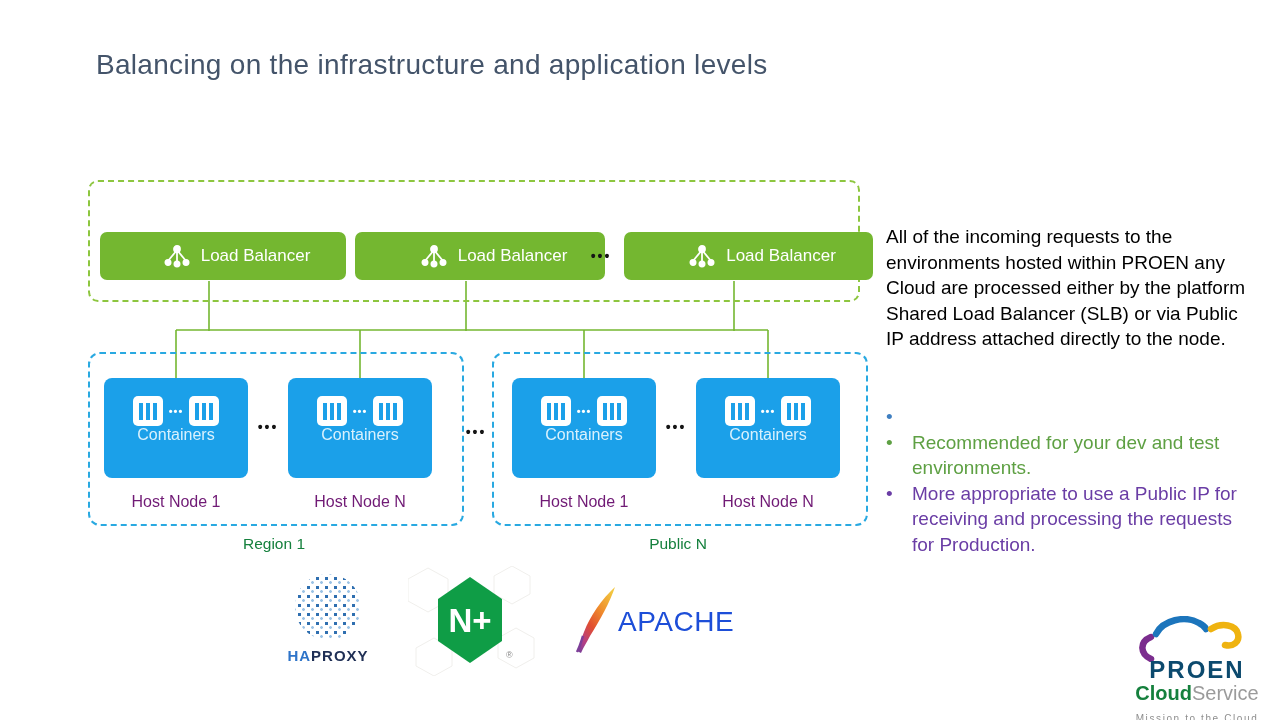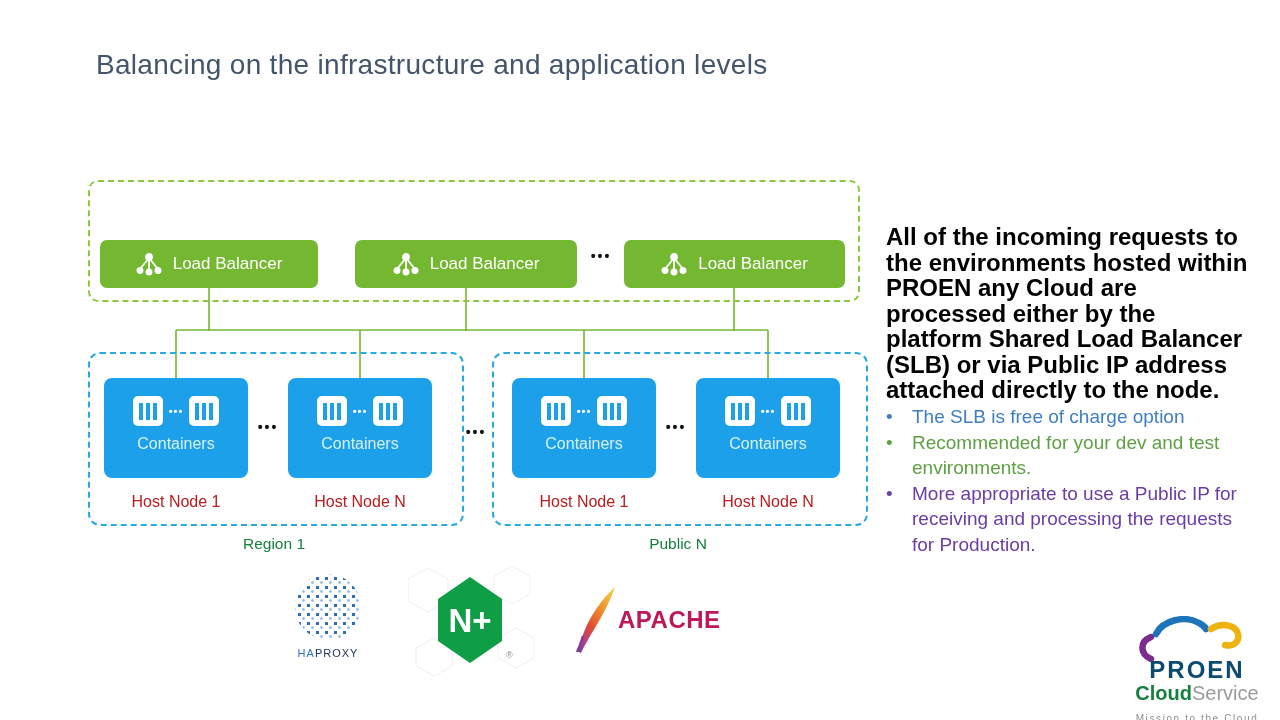--- a/index.html
+++ b/index.html
@@ -10,63 +10,63 @@
   
   .page-title{left:96px;top:49px;font-size:28px;color:#44546a;letter-spacing:.3px;}
 
   
   .slb-heading{left:88px;top:137px;width:772px;text-align:center;font-size:17px;
                font-weight:600;color:#3d3d3d;}
   .slb-box{left:88px;top:180px;width:768px;height:118px;border:2px dashed #8dc63f;border-radius:10px;}
   .feature-list{left:88px;top:198px;width:772px;text-align:center;font-size:15px;color:#3f3f3f;}
   .fdot{color:#74b730;margin:0 9px;font-size:14px;}
 
-  .lb-btn{top:240px;height:48px;background:#74b730;border-radius:7px;display:flex;
-          align-items:center;justify-content:center;gap:11px;color:#ffffff;font-size:17px;}
+  .lb-btn{top:232px;height:48px;background:#74b730;border-radius:7px;display:flex;
+          align-items:center;justify-content:center;gap:11px;color:#ffffff;font-size:17px;padding-left:28px;}
   .lb-btn svg{display:block;}
   .dots{color:#151515;font-size:14px;font-weight:bold;letter-spacing:2px;display:flex;
         align-items:center;justify-content:center;}
 
   .region-box{top:352px;width:372px;height:170px;border:2px dashed #29a9e1;border-radius:12px;}
   .container-box{top:378px;width:144px;height:100px;background:#1ba0e9;border-radius:8px;
                  display:flex;flex-direction:column;align-items:center;}
   .icon-row{margin-top:18px;display:flex;align-items:center;gap:6px;}
   .crate{width:30px;height:30px;background:#ffffff;border-radius:5px;display:flex;
          align-items:center;justify-content:center;gap:3px;}
   .crate i{display:block;width:4px;height:17px;background:#1ba0e9;}
   .wdots{color:#ffffff;font-size:11px;font-weight:bold;letter-spacing:1px;}
-  .cont-label{margin-top:9px;font-size:16px;color:#d9f1fd;}
-
-  .host-label{top:493px;width:144px;text-align:center;font-size:16px;color:#b91c1c;}
+  .cont-label{font-size:16px;color:#d9f1fd;}
+
+  .host-label{top:493px;width:144px;text-align:center;font-size:16px;color:#701a75;}
   .region-label{top:535px;width:372px;text-align:center;font-size:15.5px;color:#15803d;}
 
   
-  .side-par{left:886px;top:224px;width:368px;font-size:24px;line-height:25.5px;color:#000000;font-weight:bold;}
+  .side-par{left:886px;top:224px;width:368px;font-size:19px;line-height:25.5px;color:#000000;}
   .bullet-list{left:886px;top:404px;width:372px;}
   .bullet{display:flex;font-size:19px;line-height:25.5px;}
   .bdot{width:26px;flex:0 0 26px;}
 
   
   .haproxy{left:276px;top:574px;width:104px;text-align:center;}
   .ha-sphere{width:66px;height:66px;margin:0 auto;border-radius:50%;
      background-image:
        radial-gradient(circle, #2f6fb0 1.6px, transparent 1.8px),
        radial-gradient(circle, #9cc3e5 1.3px, transparent 1.5px);
      background-size:9px 9px, 9px 9px;
      background-position:0 0, 4px 4px;}
-  .ha-text{margin-top:7px;font-size:11px;font-weight:400;letter-spacing:1px;}
+  .ha-text{margin-top:7px;font-size:15px;font-weight:700;letter-spacing:1px;}
   .ha-ha{color:#2e74c9;} .ha-proxy{color:#1f2f55;}
 
   .nginx{left:408px;top:566px;width:128px;height:110px;}
   .nx-badge{left:0;top:36px;width:124px;text-align:center;color:#ffffff;
             font-size:33px;font-weight:800;}
   .nx-reg{left:98px;top:84px;font-size:9px;color:#8a8a8a;}
 
   .apache{left:570px;top:580px;width:200px;height:76px;}
-  .ap-text{left:48px;top:26px;font-size:24px;color:#be185d;font-weight:700;letter-spacing:.5px;}
+  .ap-text{left:48px;top:26px;font-size:28px;color:#1d4ed8;font-weight:400;letter-spacing:.5px;}
 
   .proen{left:1126px;top:616px;width:142px;text-align:center;}
   .proen svg{display:block;margin:0 auto;}
   .proen-name{font-size:24px;font-weight:800;color:#0c4a6e;letter-spacing:2px;margin-top:-6px;}
   .proen-cs{font-size:20px;margin-top:-2px;}
   .proen-cloud{font-weight:700;color:#15803d;} .proen-service{color:#9b9b9b;}
   .proen-tag{font-size:10px;color:#8f8f8f;letter-spacing:1.6px;margin-top:8px;}
 </style>
 </head>
 <body>
@@ -211,21 +211,20 @@
   <div class="abs host-label" style="left:512px;">Host Node 1</div>
   <div class="abs host-label" style="left:696px;">Host Node N</div>
 
   <div class="abs region-label" style="left:88px;">Region 1</div>
   <div class="abs region-label" style="left:492px;">Public N</div>
 
   <div class="abs side-par">All of the incoming requests to the environments hosted within PROEN any Cloud are processed either by the platform Shared Load Balancer (SLB) or via Public IP address attached directly to the node.</div>
   <div class="abs bullet-list">
       <div class="bullet" style="color: rgb(63, 127, 193);">
         <span class="bdot">•</span>
-        <span class="btext">The SLB is free of charge option</span>
       </div>
       <div class="bullet" style="color: rgb(94, 160, 67);">
         <span class="bdot">•</span>
         <span class="btext">Recommended for your dev and test environments.</span>
       </div>
       <div class="bullet" style="color: rgb(106, 61, 165);">
         <span class="bdot">•</span>
         <span class="btext">More appropriate to use a Public IP for receiving and processing the requests for Production.</span>
       </div>
     </div>

